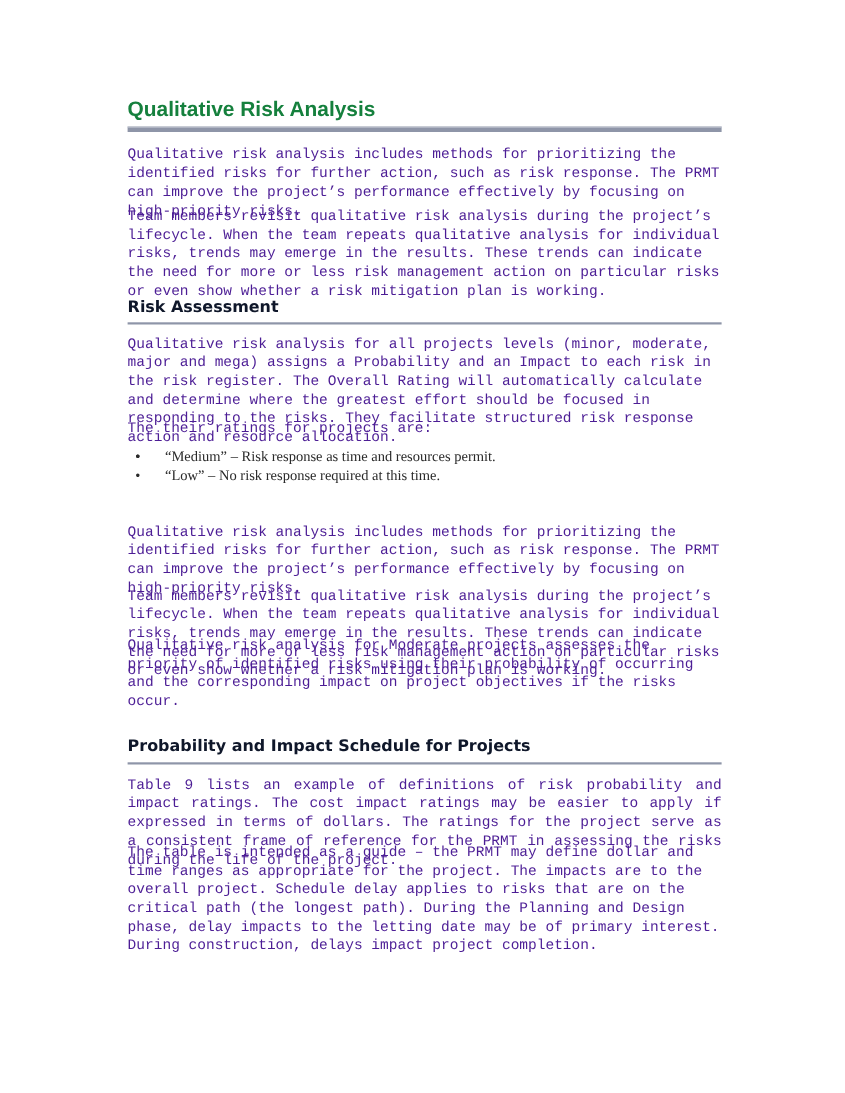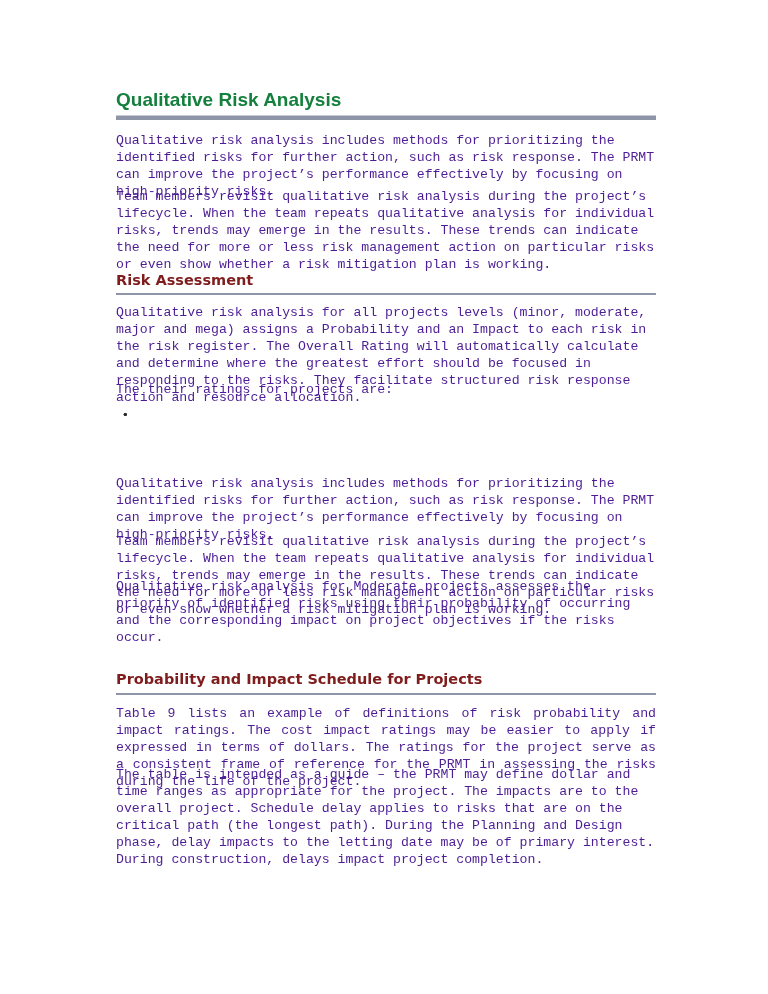--- a/index.html
+++ b/index.html
@@ -7,21 +7,21 @@
     .title {
       position: absolute; left: 116px; top: 88px; width: 540px;
       font-family: "Liberation Sans", sans-serif; font-weight: bold;
       font-size: 19px; color: #15803d; line-height: 24px;
     }
     .title-rule { position: absolute; left: 116px; top: 115px; width: 540px; height: 4px;
       background: #8e95a8; border-top: 1px solid #c7cbd6; }
     .h2 {
       position: absolute; left: 116px; width: 540px;
       font-family: "DejaVu Sans", sans-serif; font-weight: bold;
-      font-size: 14.5px; color: #7f1d1d; line-height: 20px;
+      font-size: 14.5px; color: #0f172a; line-height: 20px;
     }
     .h2-rule { position: absolute; left: 116px; width: 540px; height: 2px; background: #8e95a8; }
     .p {
       position: absolute; left: 116px; width: 540px;
       font-family: Liberation Mono, monospace; font-size: 13.2px;
       color: #4c1d95; line-height: 17px; margin: 0;
     }
     .justify { text-align: justify; }
     ul.bullets { position: absolute; left: 116px; top: 406px; width: 540px; margin: 0; padding: 0; list-style: none;
       font-family: "Liberation Serif", serif; font-size: 13.2px; color: #2a2a2a; line-height: 17px; }
@@ -38,22 +38,22 @@
 <p class="p" style="top:188px;">Team members revisit qualitative risk analysis during the project’s lifecycle. When the team repeats qualitative analysis for individual risks, trends may emerge in the results.  These trends can indicate the need for more or less risk management action on particular risks or even show whether a risk mitigation plan is working.</p>
 
 <div class="h2" style="top:270px;">Risk Assessment</div>
 <div class="h2-rule" style="top:293px;"></div>
 
 <p class="p" style="top:304px;">Qualitative risk analysis for all projects levels (minor, moderate, major and mega) assigns a Probability and an Impact to each risk in the risk register.  The Overall Rating will automatically calculate and determine where the greatest effort should be focused in responding to the risks.  They facilitate structured risk response action and resource allocation.</p>
 <p class="p" style="top:381px;">The their ratings for projects are:</p>
 
 <ul class="bullets">
   <li><span class="dot">•</span></li>
-  <li><span class="dot">•</span></li>
-  <li><span class="dot">•</span></li>
+  <li><span class="dot">•</span><span>“Medium” – Risk response as time and resources permit.</span></li>
+  <li><span class="dot">•</span><span>“Low” – No risk response required at this time.</span></li>
 </ul>
 
 <p class="p" style="top:475px;">Qualitative risk analysis includes methods for prioritizing the identified risks for further action, such as risk response.  The PRMT can improve the project’s performance effectively by focusing on high-priority risks.</p>
 <p class="p" style="top:533px;">Team members revisit qualitative risk analysis during the project’s lifecycle. When the team repeats qualitative analysis for individual risks, trends may emerge in the results.  These trends can indicate the need for more or less risk management action on particular risks or even show whether a risk mitigation plan is working.</p>
 <p class="p" style="top:578px;">Qualitative risk analysis for Moderate projects assesses the priority of identified risks using their probability of occurring and the corresponding impact on project objectives if the risks occur.</p>
 
 <div class="h2" style="top:669px;">Probability and Impact Schedule for Projects</div>
 <div class="h2-rule" style="top:693px;"></div>
 
 <p class="p justify" style="top:705px;">Table 9 lists an example of definitions of risk probability and impact ratings.  The cost impact ratings may be easier to apply if expressed in terms of dollars.  The ratings for the project serve as a consistent frame of reference for the PRMT in assessing the risks during the life of the project.</p>

